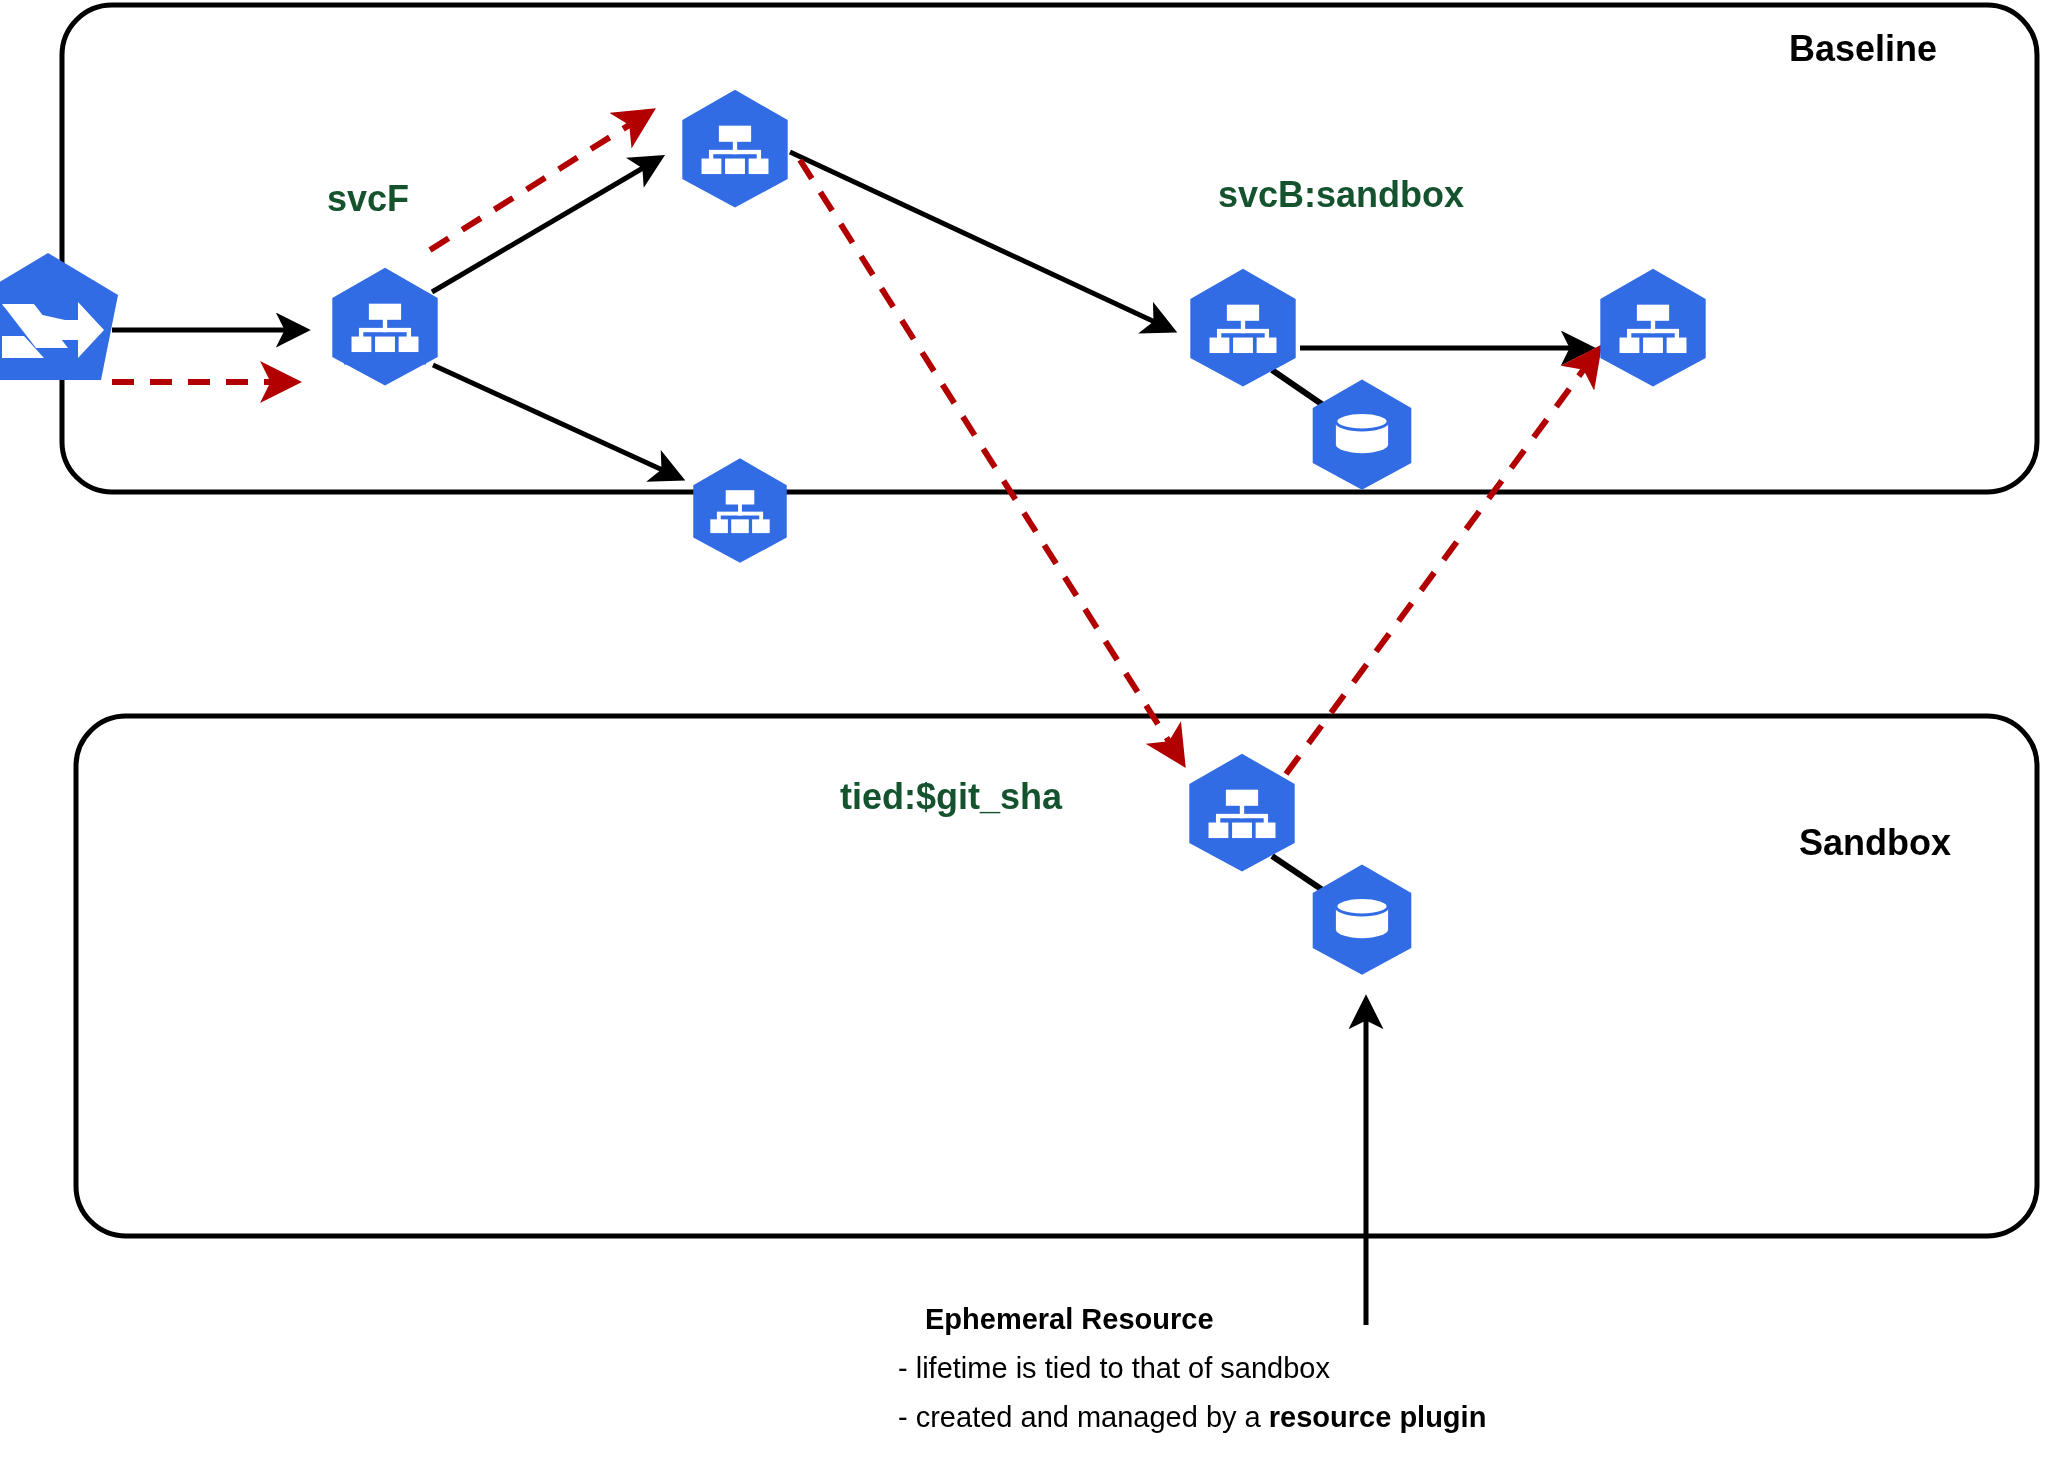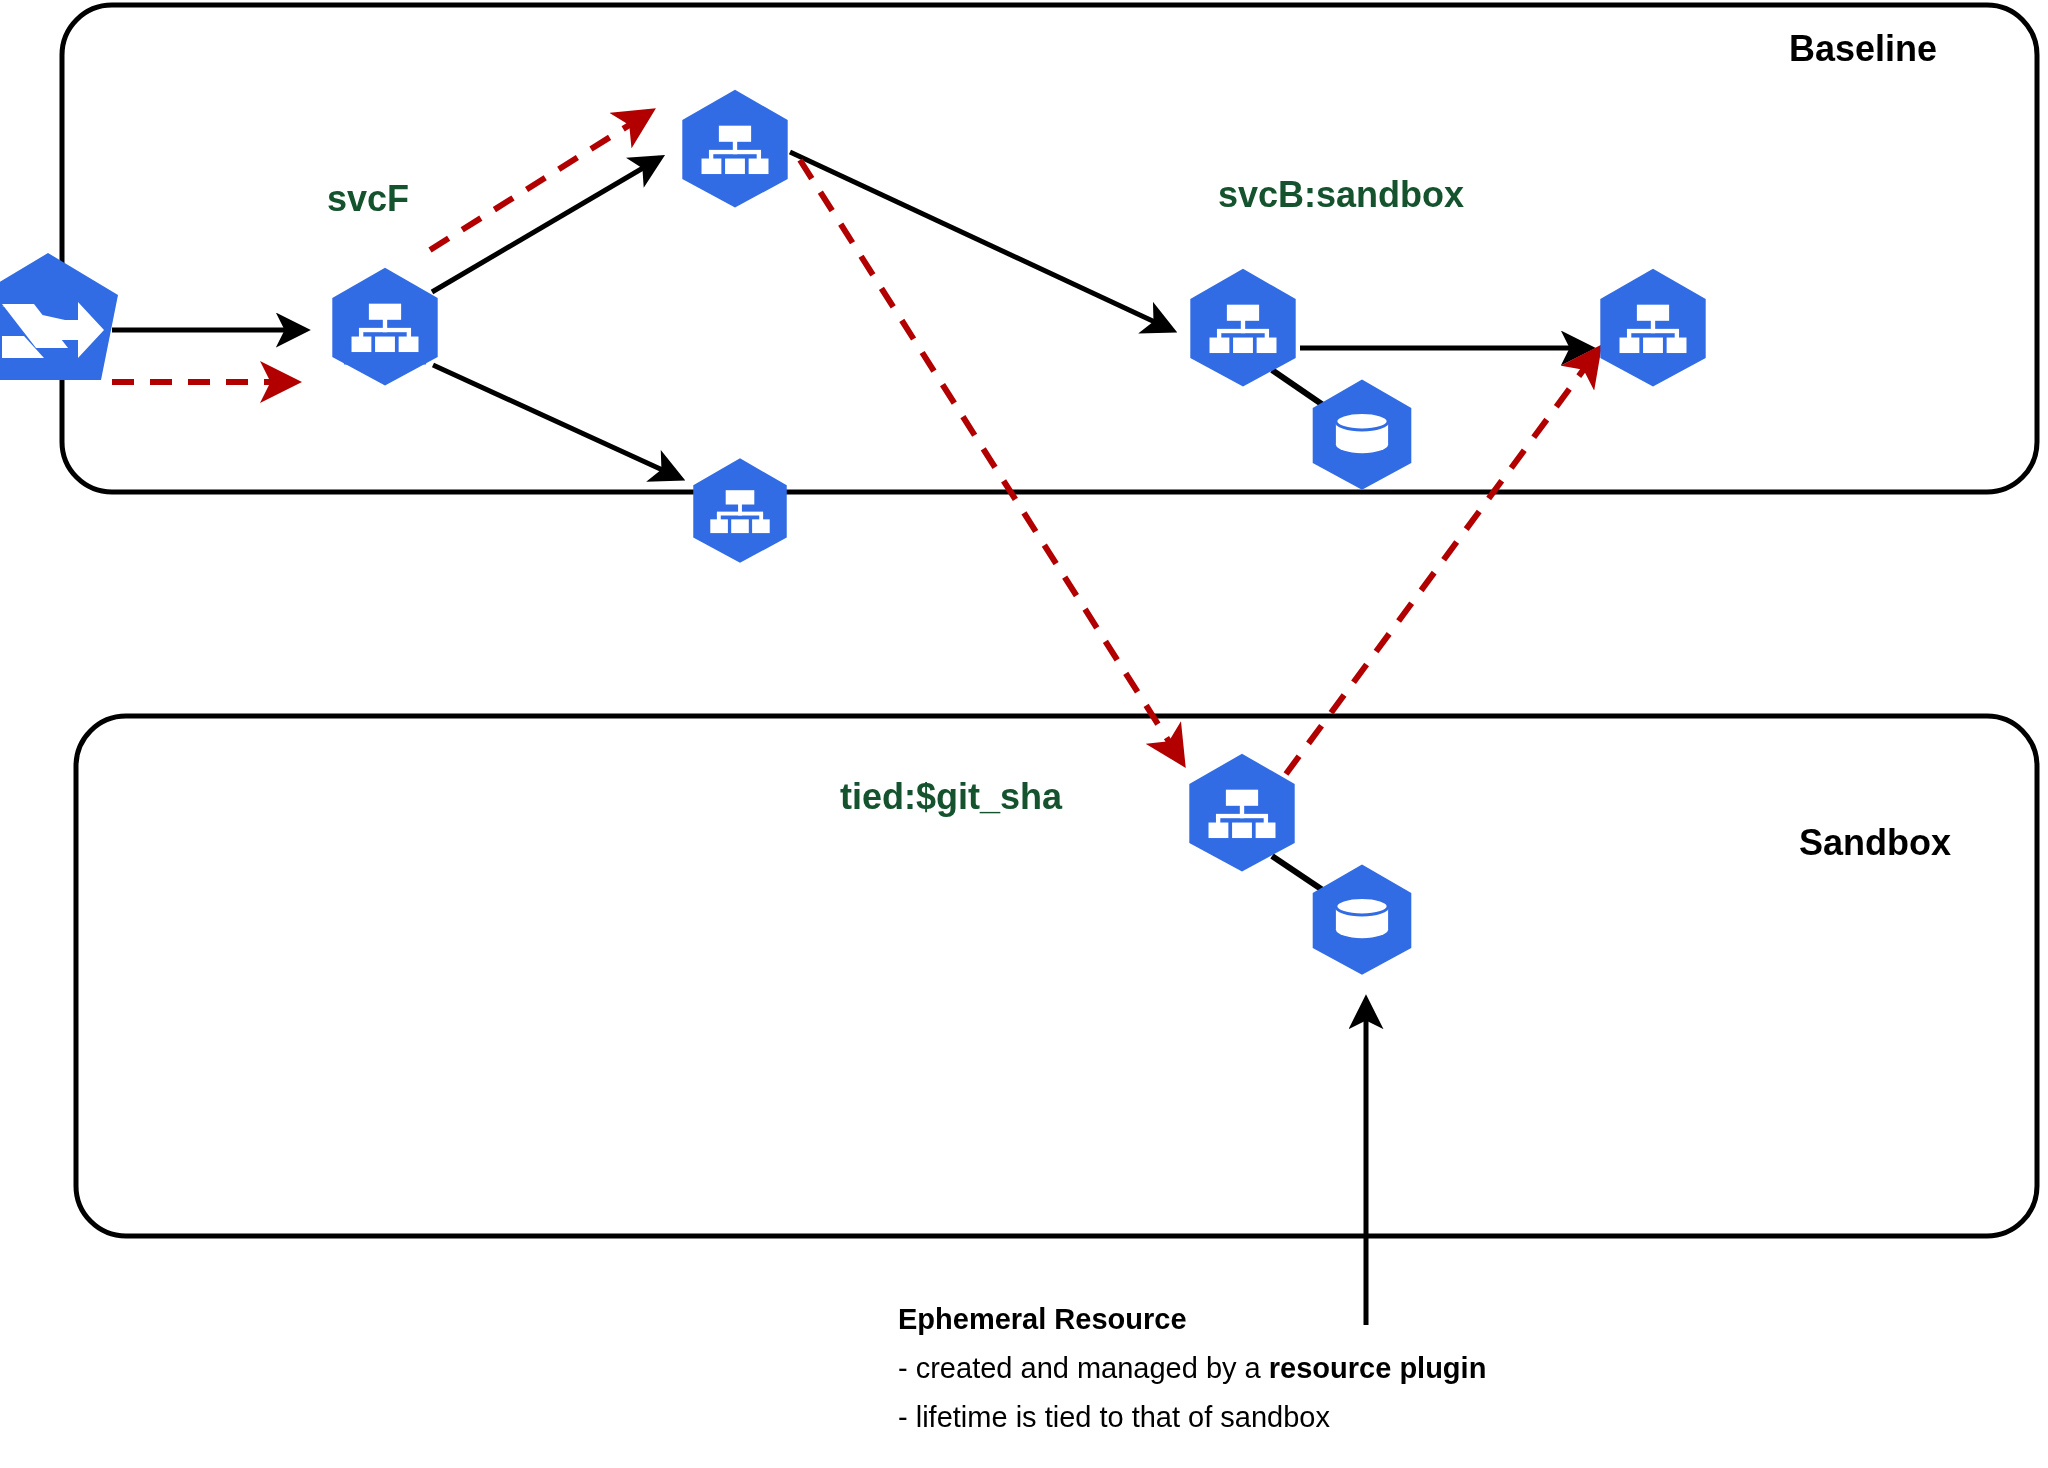--- a/index.html
+++ b/index.html
@@ -48,20 +48,21 @@
     width: 900px;
     font-family: "Liberation Sans", sans-serif;
     color: #000000;
   }
   .note-title {
     font-size: 29px;
     font-weight: bold;
     line-height: 1.0;
     margin-bottom: 20px;
     white-space: nowrap;
+    margin-left: 27px;
   }
   .note-line {
     font-size: 29px;
     font-weight: normal;
     line-height: 1.0;
     margin-bottom: 20px;
     white-space: nowrap;
   }
   .note-line b {
     font-weight: bold;
@@ -233,17 +234,17 @@
   <div class="panel-label" style="left:1799px; top:822px;">Sandbox</div>
 
   <div class="node-label" style="left:327px; top:178px;">svcF</div>
 
   <div class="node-label" style="left:1218px; top:174px;">svcB:sandbox</div>
 
   <div class="node-label" style="left:840px; top:776px;">tied:$git_sha</div>
 
   <div class="note-block">
     <div class="note-title">Ephemeral Resource</div>
+    <div class="note-line">- lifetime is tied to that of sandbox</div>
     <div class="note-line"><span>- created and managed by a </span><b>resource plugin</b></div>
-    <div class="note-line">- lifetime is tied to that of sandbox</div>
   </div>
 
 </div>
 
 </body></html>

